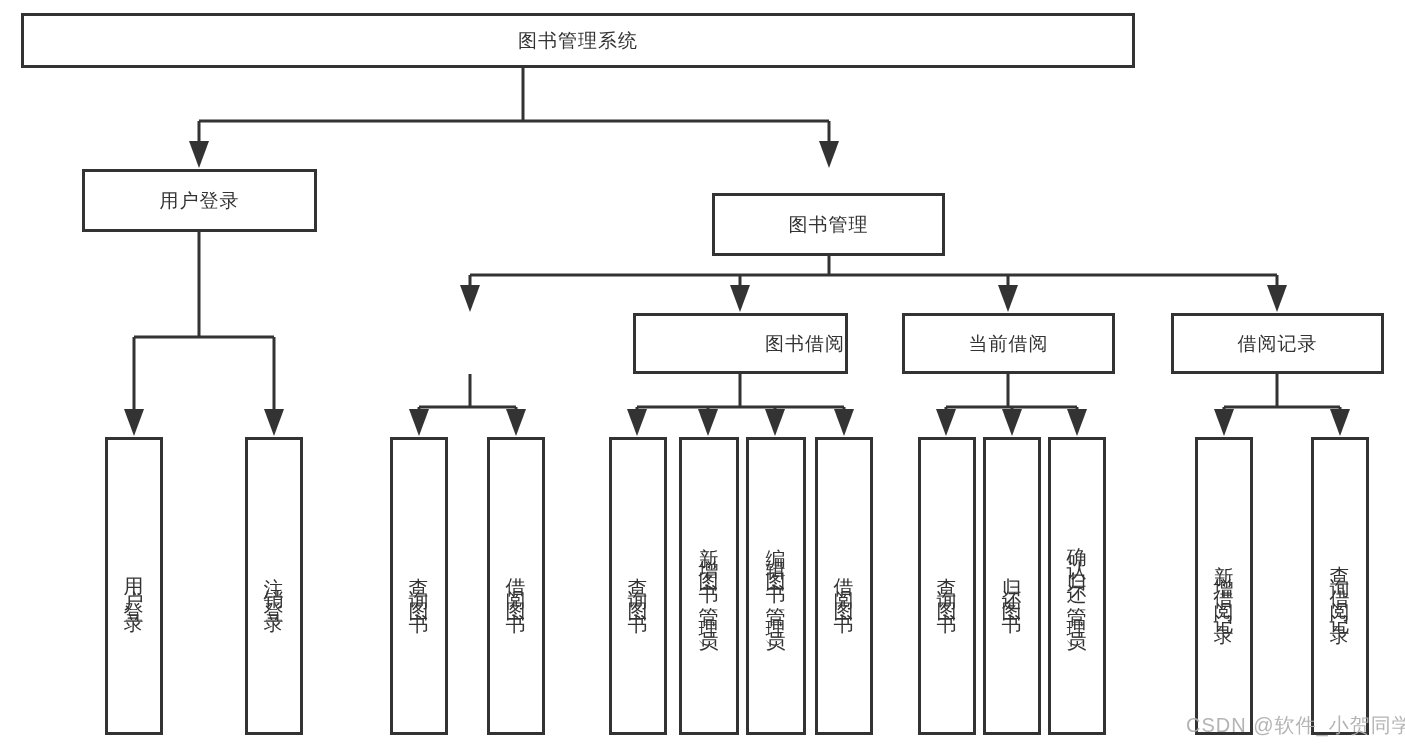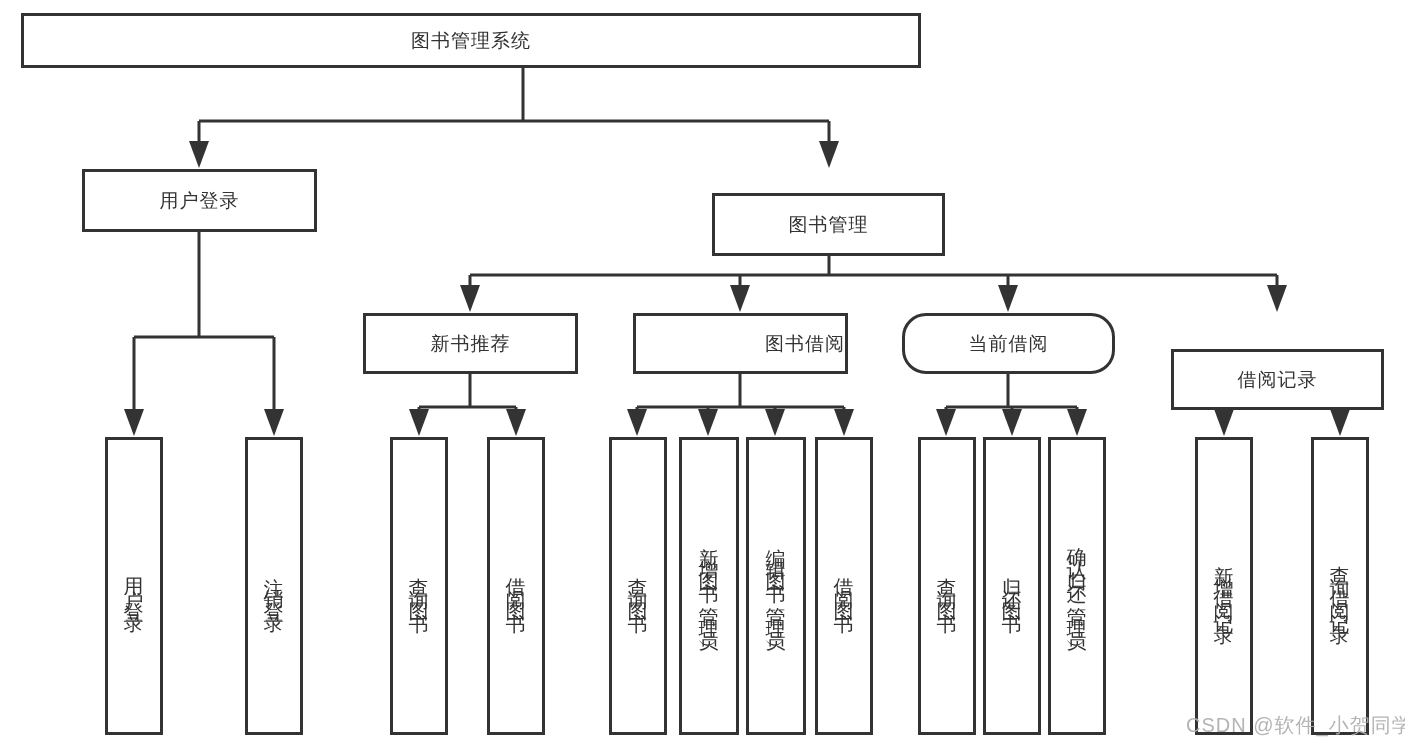--- a/index.html
+++ b/index.html
@@ -26,21 +26,21 @@
     box-sizing: border-box;
     background: #ffffff;
     border: 3px solid #333333;
     display: flex;
     align-items: center;
     justify-content: center;
     color: #333333;
     z-index: 2;
   }
   .hnode { font-size: 19px; letter-spacing: 1px; }
-  .root  { left: 21px;  top: 13px;  width: 900px; height: 55px; }
+  .root  { left: 21px;  top: 13px;  width: 1114px; height: 55px; }
   .lvl2a { left: 82px;  top: 169px; width: 235px;  height: 63px; }
   .lvl2b { left: 712px; top: 169px; width: 233px;  height: 63px; margin-top: 24px; }
   .lvl3  { top: 313px; height: 61px; }
   .leaf {
     top: 437px;
     width: 58px;
     height: 298px;
   }
   .vtext {
     writing-mode: vertical-rl;
@@ -103,30 +103,27 @@
     <span>图书管理系统</span>
   </div>
 
   <div class="node hnode lvl2a">
     <span>用户登录</span>
   </div>
   <div class="node hnode lvl2b">
     <span>图书管理</span>
   </div>
 
-  <div class="node hnode lvl3" style="left:363px; width:215px;">
-    <span>新书推荐</span>
-  </div>
   <div class="node hnode lvl3" style="left:633px; width:215px;justify-content:flex-end;">
     <span>图书借阅</span>
   </div>
-  <div class="node hnode lvl3" style="left:902px; width:213px;border-radius:24px;">
+  <div class="node hnode lvl3" style="left:902px; width:213px;">
     <span>当前借阅</span>
   </div>
-  <div class="node hnode lvl3" style="left:1171px; width:213px;margin-top:36px;">
+  <div class="node hnode lvl3" style="left:1171px; width:213px;">
     <span>借阅记录</span>
   </div>
 
   <div class="node leaf" style="left:105px;">
     <span class="vtext">用户登录</span>
   </div>
   <div class="node leaf" style="left:245px;">
     <span class="vtext">注销登录</span>
   </div>
 

